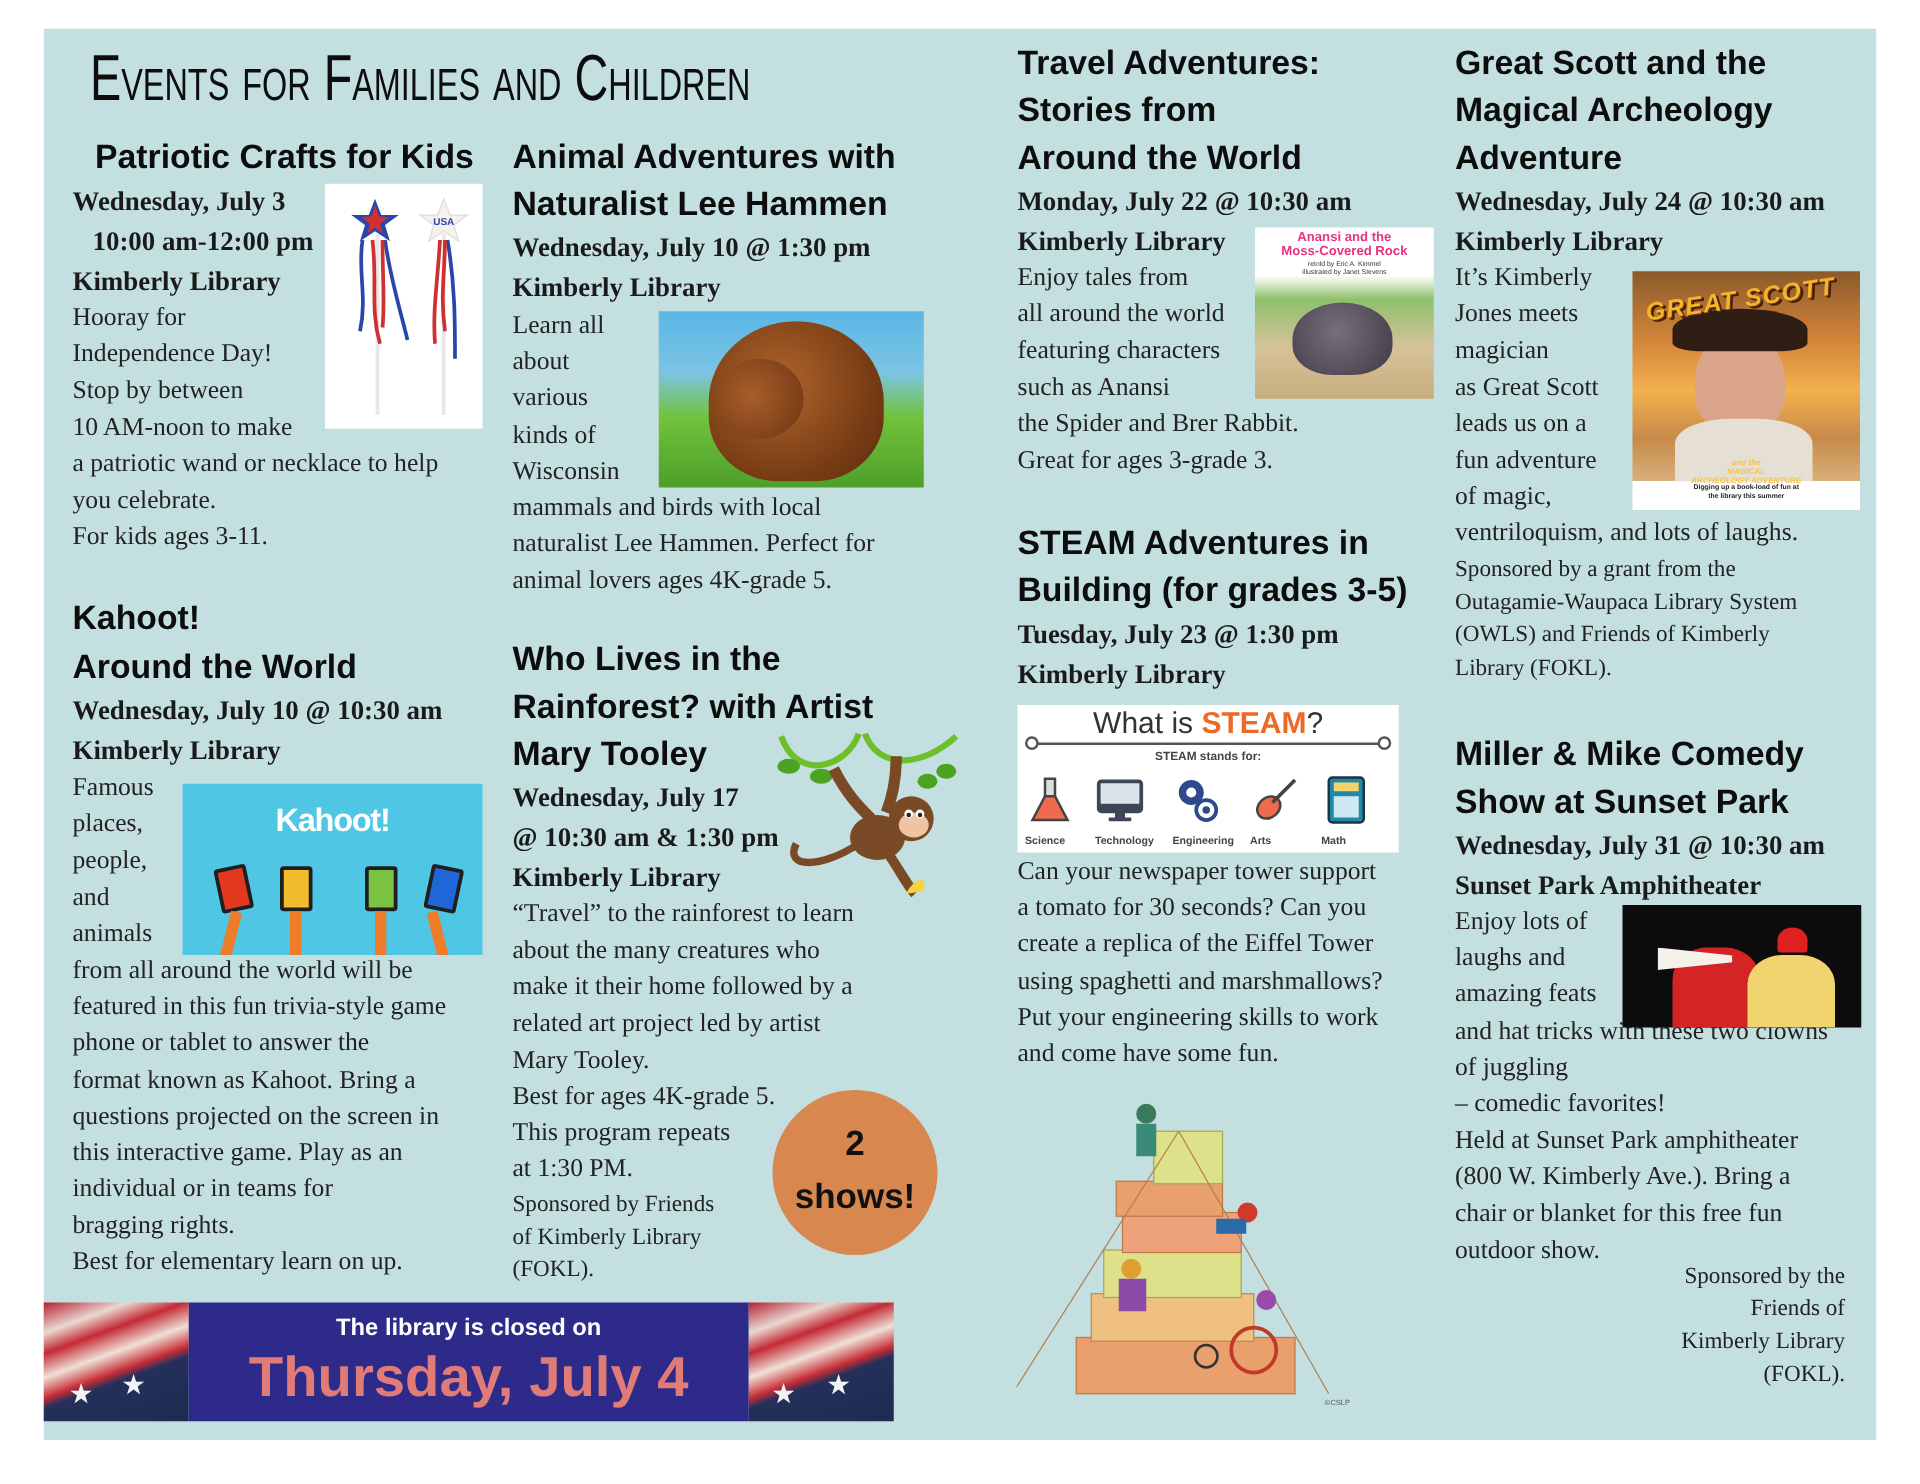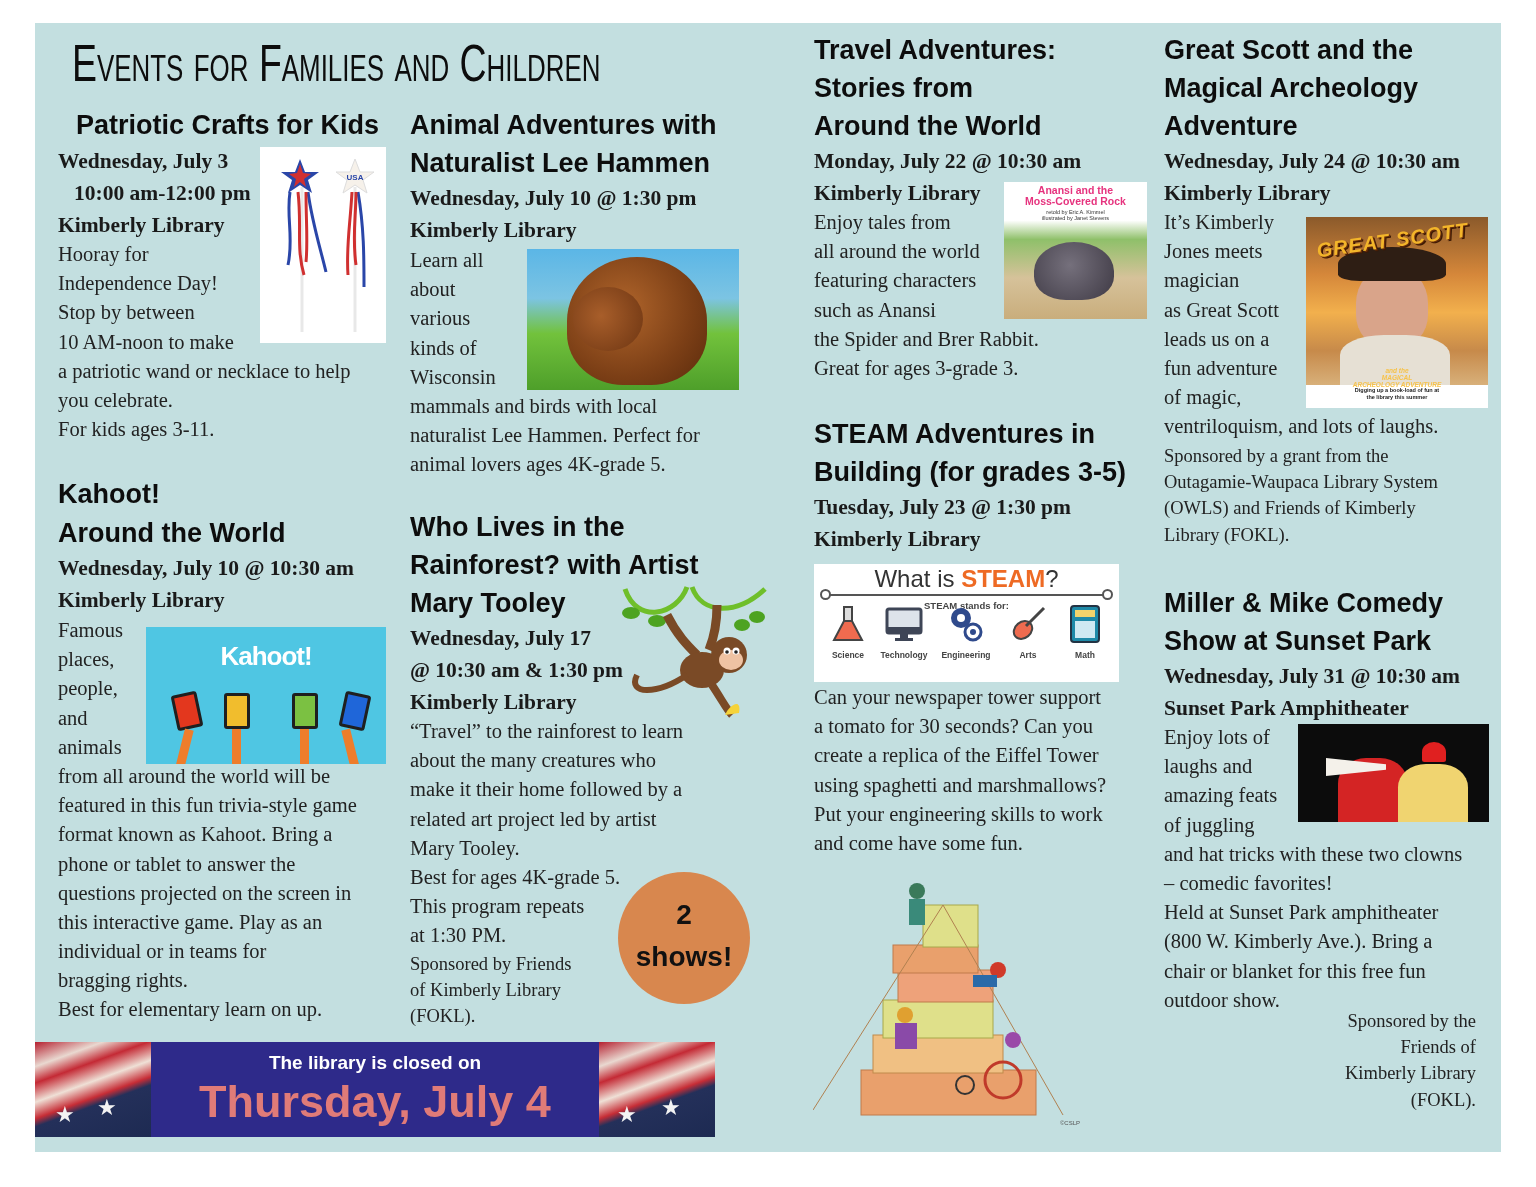--- a/index.html
+++ b/index.html
@@ -59,21 +59,21 @@
   .anansi-t2 { position: absolute; left: 0; right: 0; top: 27px; text-align: center; color: #333; font-family: "Liberation Sans", sans-serif; font-size: 5.5px; line-height: 6px; }
   .rock { position: absolute; left: 30px; top: 60px; width: 80px; height: 58px; border-radius: 50% 50% 40% 40%; background: radial-gradient(circle at 45% 40%, #75707c, #3e3944); }
 
   
   .steam { left: 814px; top: 564px; width: 305px; height: 118px; background: #ffffff; }
   .steam-title { position: absolute; left: 0; right: 0; top: 0px; text-align: center; font-family: "Liberation Sans", sans-serif; font-size: 24px; line-height: 30px; color: #333; }
   .steam-title .hl { color: #ee6a24; font-weight: bold; }
   .steam-line { position: absolute; left: 12px; right: 12px; top: 30px; height: 2px; background: #555; }
   .steam-dot { position: absolute; top: 25px; width: 11px; height: 11px; border: 2px solid #555; border-radius: 50%; background: #fff; }
   .steam-sub { position: absolute; left: 0; right: 0; top: 36px; text-align: center; font-family: "Liberation Sans", sans-serif; font-weight: bold; font-size: 9.5px; color: #444; }
-  .steam-item { position: absolute; top: 40px; width: 56px; text-align: center; }
+  .steam-item { position: absolute; top: 56px; width: 56px; }
   .steam-ico { width: 40px; height: 40px; margin: 0 auto; border-radius: 4px; }
   .steam-lbl { font-family: "Liberation Sans", sans-serif; font-weight: bold; font-size: 8.5px; color: #444; margin-top: 2px; }
 
   
   .climb { left: 813px; top: 875px; width: 275px; height: 255px; }
   .csp { position: absolute; right: 8px; bottom: 4px; font-family: "Liberation Sans", sans-serif; font-size: 6px; color: #555; }
 
   
   .scott { left: 1306px; top: 217px; width: 182px; height: 191px; background: linear-gradient(180deg, #8b5a2b 0%, #d5873a 30%, #f2b04d 50%, #c78a4a 70%, #d8b07a 88%, #ffffff 88%); }
   .scott-title { position: absolute; left: 10px; top: 12px; color: #f3b52a; font-family: "Liberation Sans", sans-serif; font-weight: bold; font-style: italic; font-size: 20px; transform: rotate(-8deg); text-shadow: 1px 1px 0 #6b2d0a, 2px 2px 0 #3b1a05; letter-spacing: 1px; }
@@ -133,22 +133,22 @@
 <div class="abs ev-date" style="left:58px; top:552px;">Wednesday, July 10 @ 10:30 am</div>
 <div class="abs ev-loc" style="left:58px; top:584px;">Kimberly Library</div>
 <div class="abs ev-body" style="left:58px; top:616px;">
   <div>Famous</div>
   <div>places,</div>
   <div>people,</div>
   <div>and</div>
   <div>animals</div>
   <div>from all around the world will be</div>
   <div>featured in this fun trivia-style game</div>
+  <div>phone or tablet to answer the</div>
   <div>format known as Kahoot. Bring a</div>
-  <div>phone or tablet to answer the</div>
   <div>questions projected on the screen in</div>
   <div>this interactive game. Play as an</div>
   <div>individual or in teams for</div>
   <div>bragging rights.</div>
   <div>Best for elementary learn on up.</div>
 </div>
 <div class="img kahoot">
   <div class="kahoot-text">Kahoot!</div>
   <div class="tablet" style="left:28px; background:#e3371e; transform:rotate(-12deg);"></div>
   <div class="stick" style="left:34px; transform:rotate(14deg);"></div>
@@ -387,22 +387,22 @@
 </div>
 
 <div class="abs ev-title" style="left:1164px; top:584px;">Miller &amp; Mike Comedy</div>
 <div class="abs ev-title" style="left:1164px; top:622px;">Show at Sunset Park</div>
 <div class="abs ev-date" style="left:1164px; top:660px;">Wednesday, July 31 @ 10:30 am</div>
 <div class="abs ev-loc" style="left:1164px; top:692px;">Sunset Park Amphitheater</div>
 <div class="abs ev-body" style="left:1164px; top:723px;">
   <div>Enjoy lots of</div>
   <div>laughs and</div>
   <div>amazing feats</div>
+  <div>and hat tricks with these two clowns</div>
   <div>of juggling</div>
-  <div>and hat tricks with these two clowns</div>
   <div>– comedic favorites!</div>
   <div>Held at Sunset Park amphitheater</div>
   <div>(800 W. Kimberly Ave.). Bring a</div>
   <div>chair or blanket for this free fun</div>
   <div>outdoor show.</div>
 </div>
 <div class="abs ev-spons" style="left:1300px; top:1008px; width:176px; text-align:right;">
   <div>Sponsored by the</div>
   <div>Friends of</div>
   <div>Kimberly Library</div>

